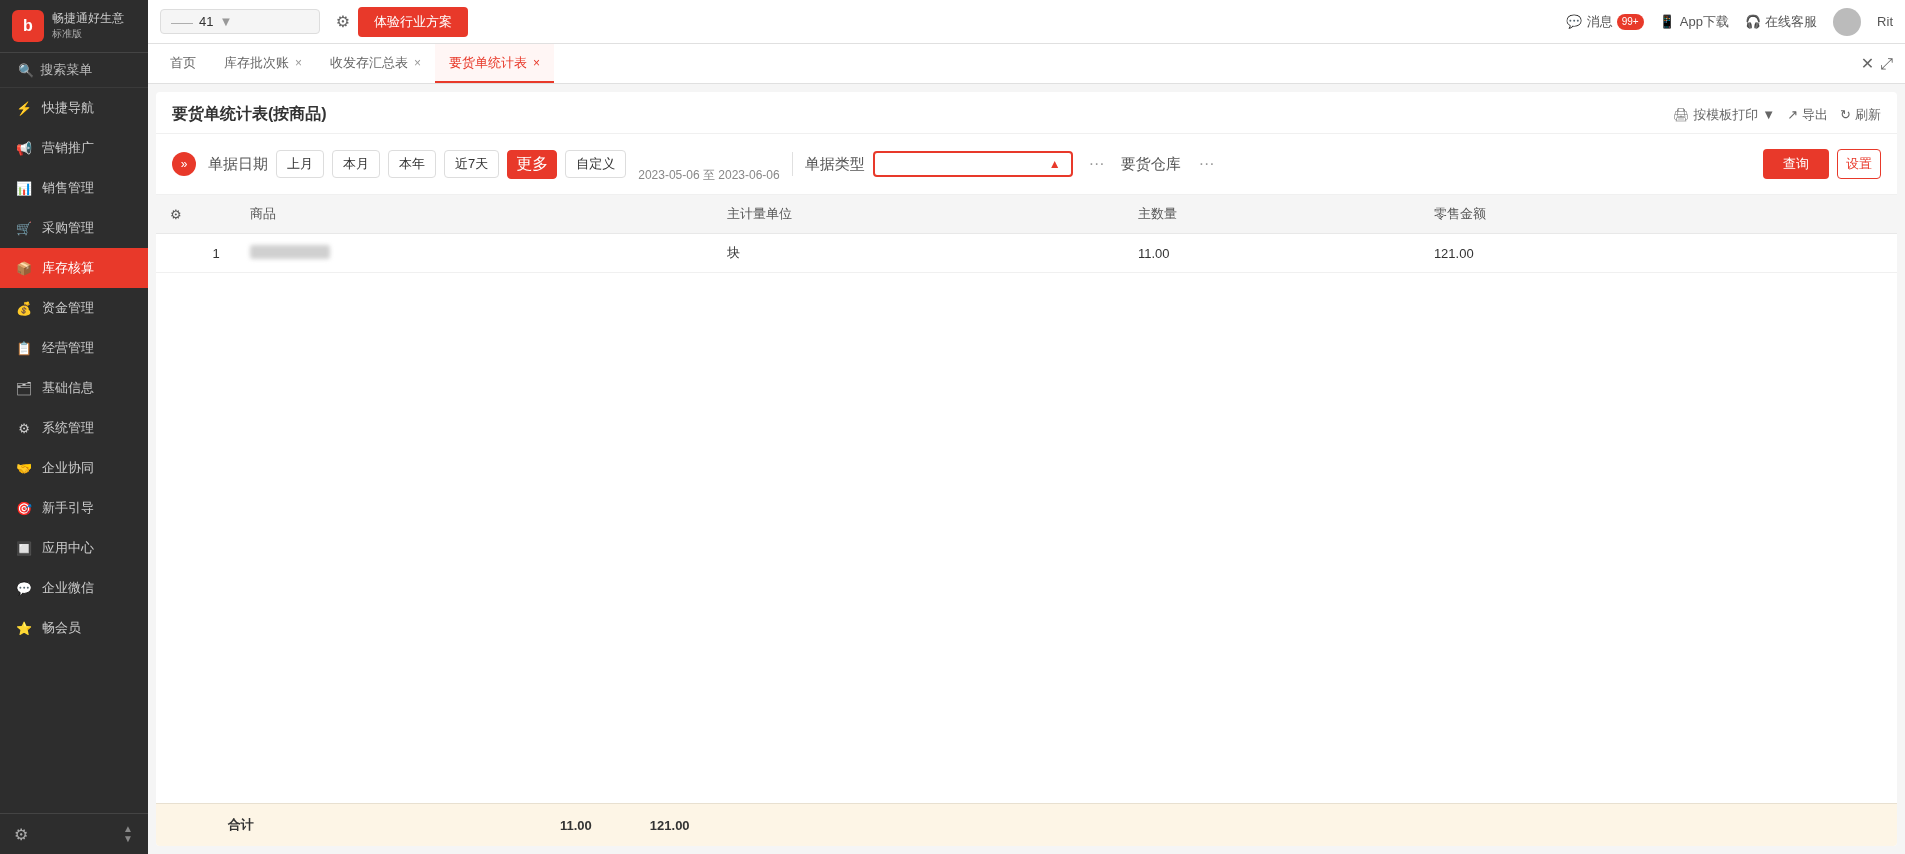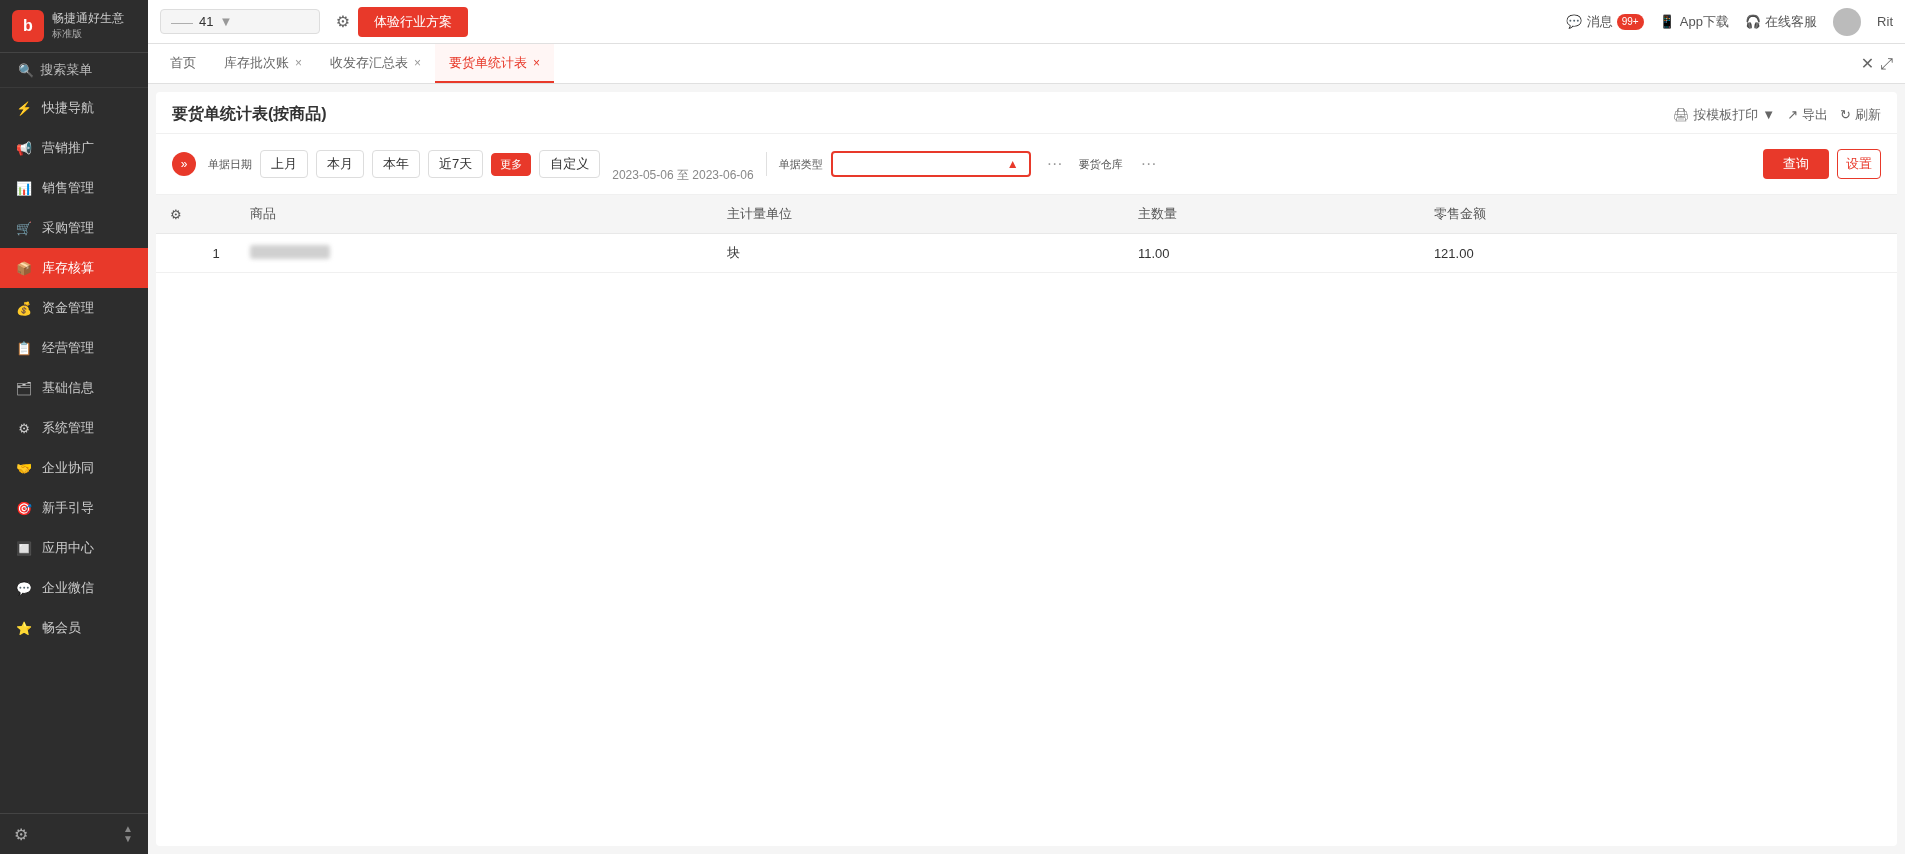--- a/index.html
+++ b/index.html
@@ -213,35 +213,35 @@
       width: 24px; height: 24px;
       background: #e8392a;
       border-radius: 50%;
       display: flex; align-items: center; justify-content: center;
       color: white; cursor: pointer; font-size: 12px;
       flex-shrink: 0; margin-right: 12px;
     }
     .filter-group {
       display: flex; align-items: center; gap: 8px; flex-shrink: 0;
     }
-    .filter-label { color: #555; font-size: 11px; white-space: nowrap; }
+    .filter-label { color: #555; font-size: 15px; white-space: nowrap; }
     .date-btn {
       padding: 4px 10px;
       border: 1px solid #ddd;
       border-radius: 4px;
       background: #fff;
       cursor: pointer;
       font-size: 13px;
       color: #333;
     }
     .date-btn.more {
       background: #e8392a;
       color: white;
       border-color: #e8392a;
-      font-size: 11px;
+      font-size: 16px;
       padding: 3px 8px;
     }
     .date-range-display {
       font-size: 12px; color: #888; margin-left: 4px; white-space: nowrap; margin-top: 23px;
     }
     .filter-sep { width: 1px; height: 24px; background: #e0e0e0; margin: 0 12px; }
     .dropdown-select {
       display: flex; align-items: center;
       border: 2px solid #e8392a;
       border-radius: 4px;
@@ -553,15 +553,25 @@
             </td>
             <td>块</td>
             <td>11.00</td>
             <td>121.00</td>
             <td></td>
           </tr>
         </tbody>
       </table>
     </div>
 
+    <div class="table-footer">
+      <div class="footer-label">
+        <span style="width:54px;display:inline-block;"></span>
+        <span>合计</span>
+      </div>
+      <div style="width:190px;"></div>
+      <div class="footer-val">11.00</div>
+      <div style="width:30px;"></div>
+      <div class="footer-val">121.00</div>
+    </div>
 
   </div>
 </div>
 
 </body></html>

